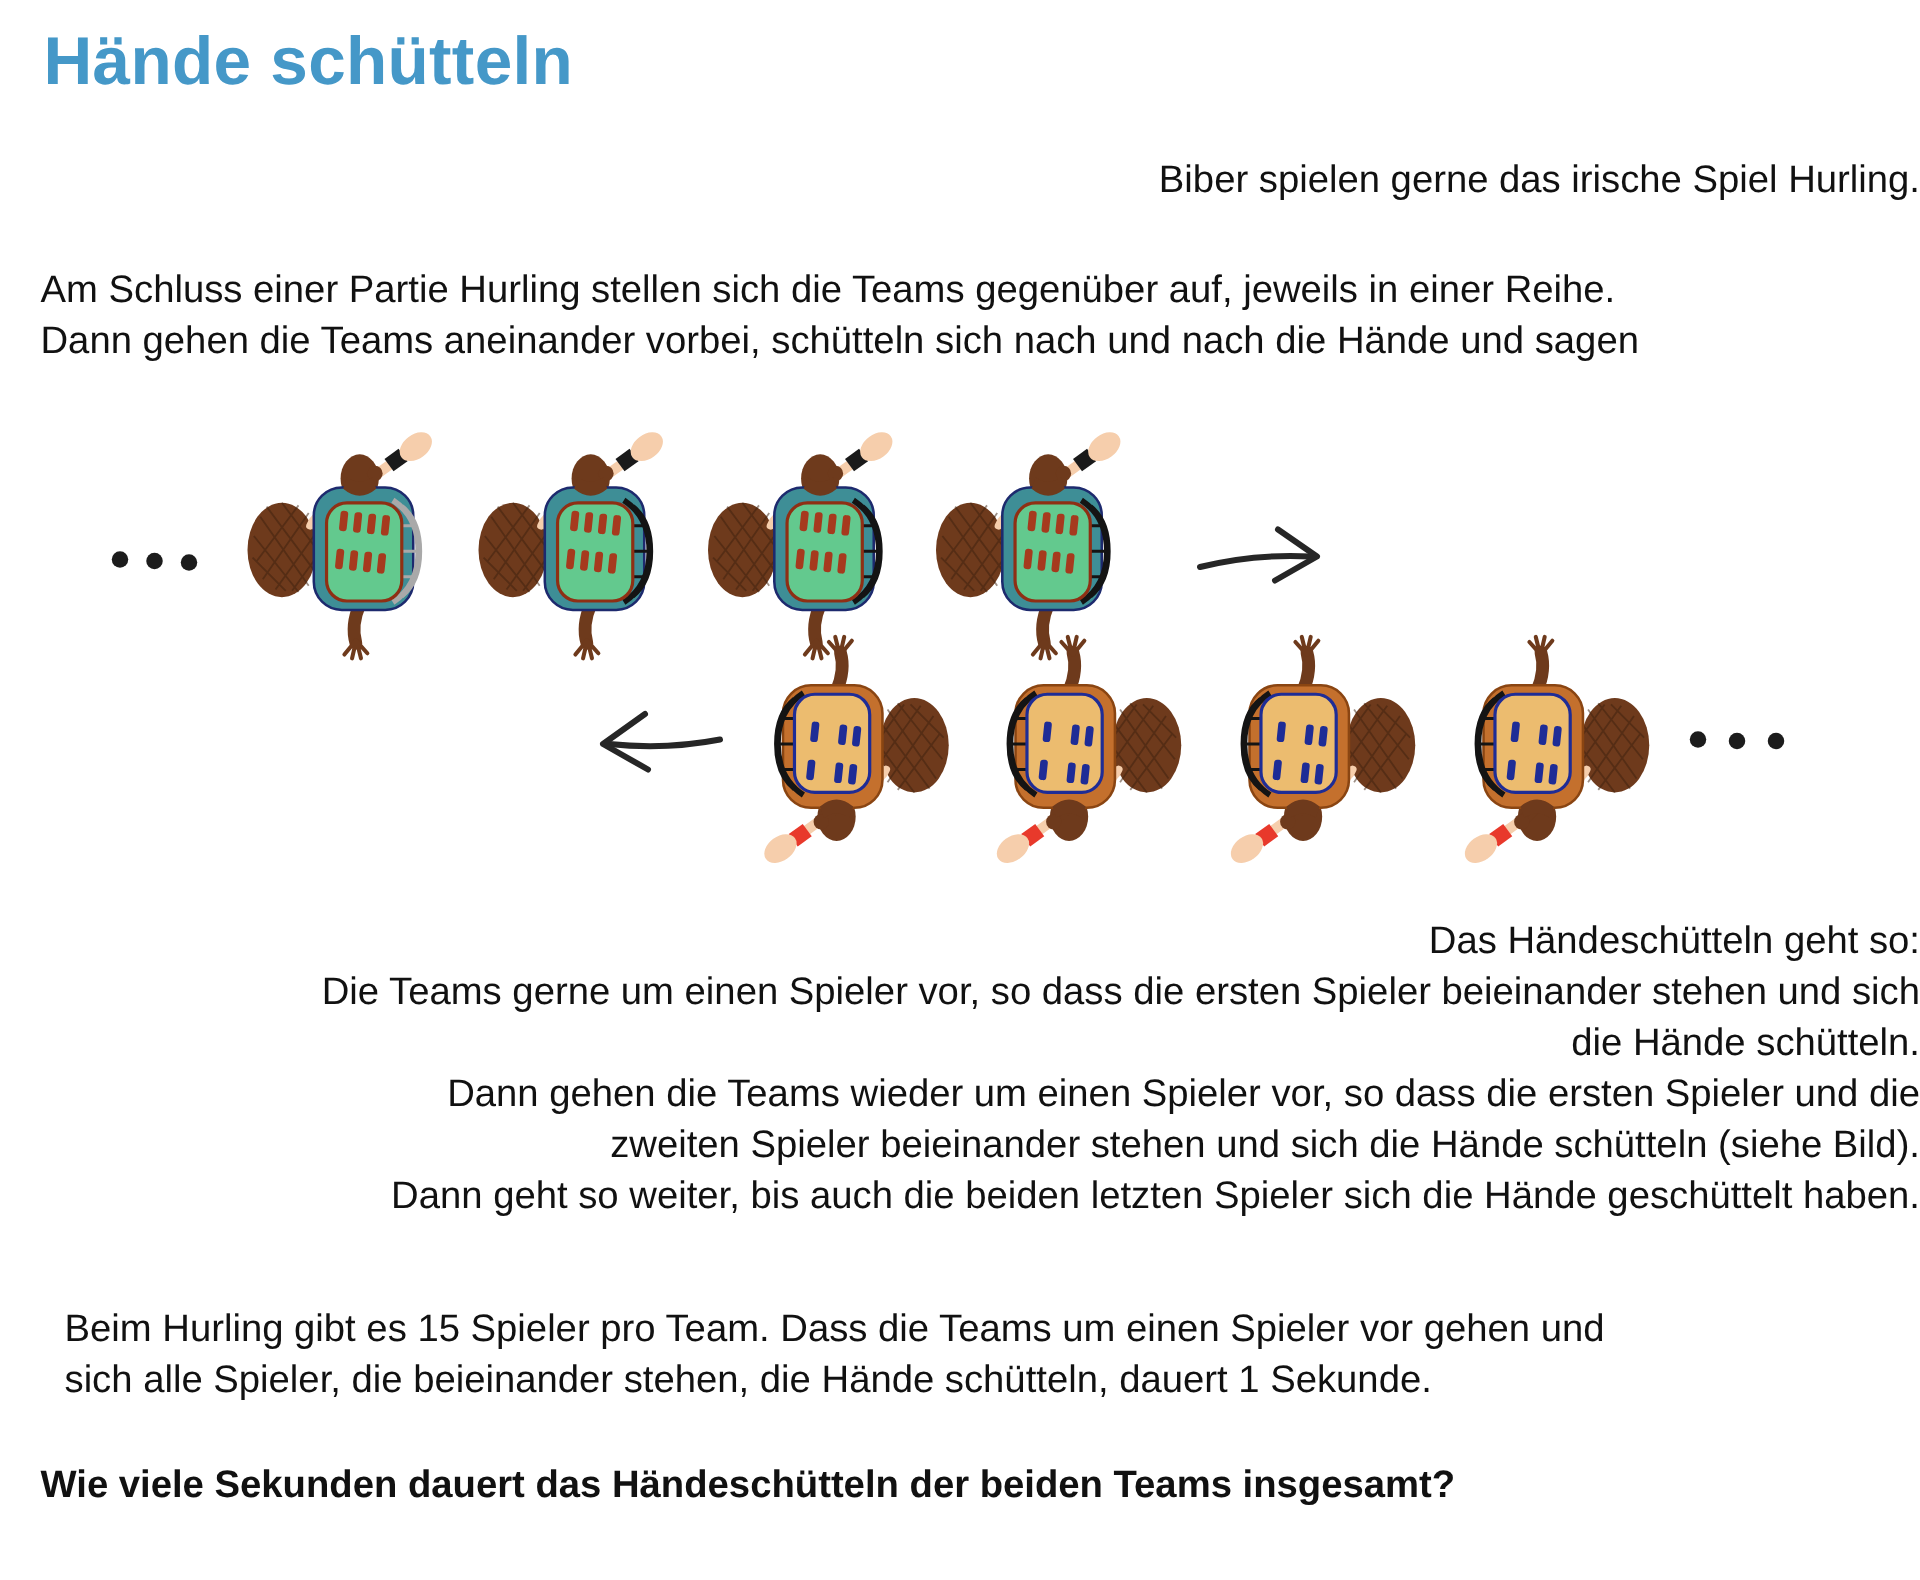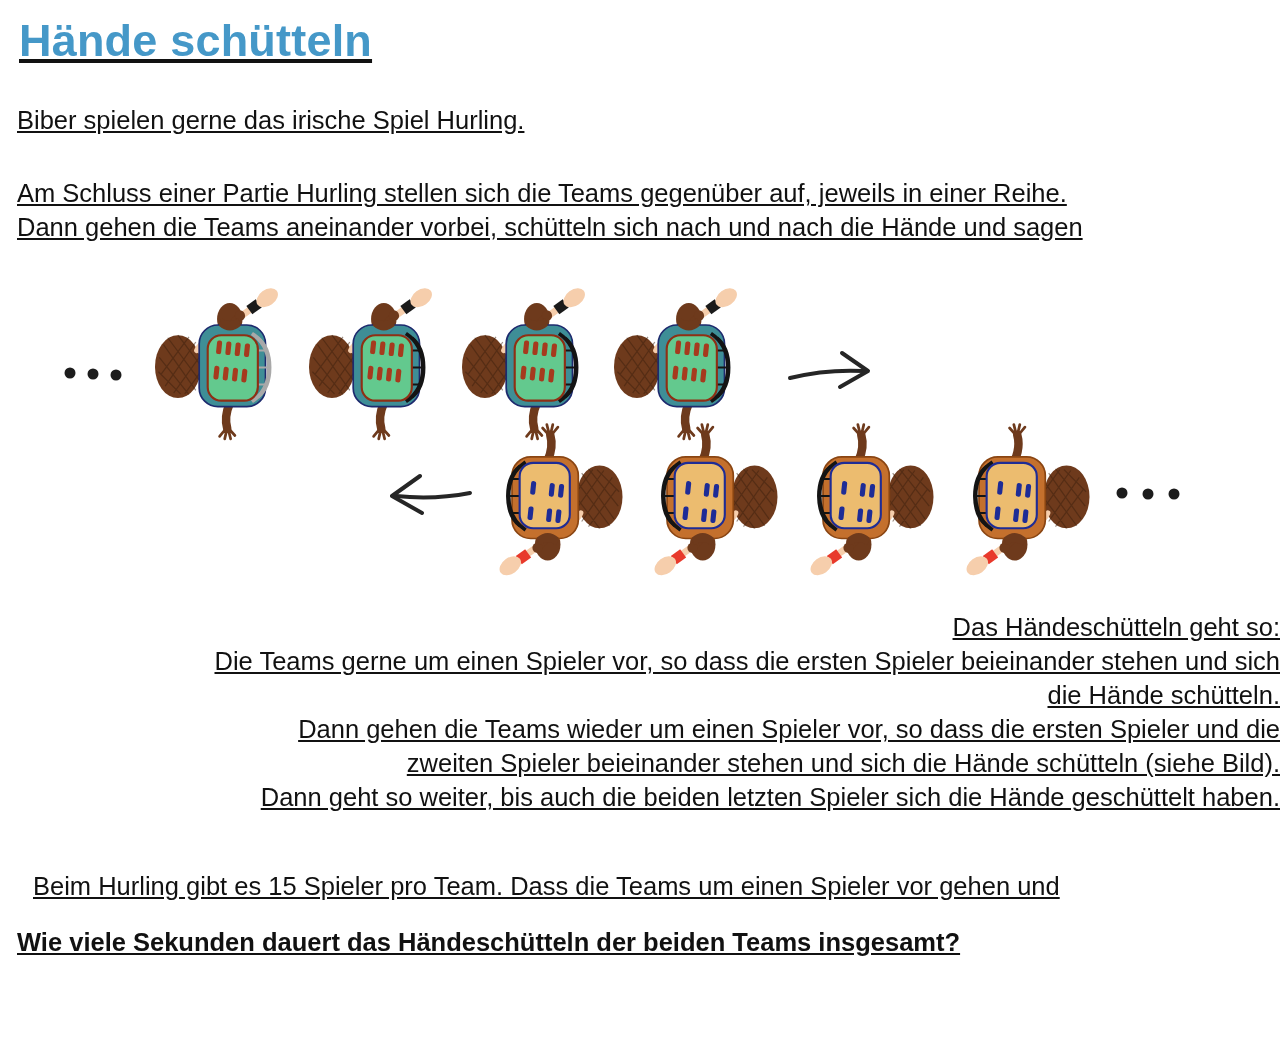--- a/index.html
+++ b/index.html
@@ -1,33 +1,33 @@
 <!DOCTYPE html>
 <html><head>
 <meta charset="utf-8">
 <style>
   html, body { margin: 0; padding: 0; background: #ffffff; }
   body {
     width: 1280px; height: 1053px; overflow: hidden;
     font-family: "Liberation Sans", sans-serif;
     color: #111111;
   }
-  .page { padding-left: 17px; text-decoration: underline; }
+  .page { padding-left: 27px; }
   .title {
     margin: 14px 0 0 2px;
     font-size: 45px; line-height: 54px; font-weight: 700;
     color: #4598C8; letter-spacing: 0.2px;
   }
   .para { font-size: 25.5px; line-height: 34px; font-weight: 400; }
   .para .line { white-space: nowrap; }
-  .p-intro     { margin-top: 35px; }
+  .p-intro     { margin-top: 35px; text-align: right; }
   .p-lineup    { margin-top: 39px; }
   .p-procedure { margin-top: 24px; text-align: right; }
   .p-params    { margin-top: 55px; margin-left: 16px; }
-  .p-question  { margin-top: 22px; font-weight: 700; font-size: 25.5px; line-height: 34px; white-space: nowrap; }
+  .p-question  { margin-top: 36px; font-weight: 700; font-size: 25.5px; line-height: 34px; white-space: nowrap; }
   .figure { display: block; margin: 42px 0 0 -17px; }
 
   
   .b-green {
     --fur:#6E3A1C; --furline:#3B1F0E;
     --jersey:#3E8E96; --jerseyStroke:#1D2A6E;
     --panel:#63C98E; --panelStroke:#8F2F14;
     --stripeA:#A63A1E; --stripeB:#A63A1E;
     --guard:#141414; --hurley:#F6CEAC; --band:#1A1A1A;
   }
@@ -149,17 +149,18 @@
     <div class="line">Das Händeschütteln geht so:</div>
     <div class="line">Die Teams gerne um einen Spieler vor, so dass die ersten Spieler beieinander stehen und sich</div>
     <div class="line">die Hände schütteln.</div>
     <div class="line">Dann gehen die Teams wieder um einen Spieler vor, so dass die ersten Spieler und die</div>
     <div class="line">zweiten Spieler beieinander stehen und sich die Hände schütteln (siehe Bild).</div>
     <div class="line">Dann geht so weiter, bis auch die beiden letzten Spieler sich die Hände geschüttelt haben.</div>
   </div>
 
   <div class="para p-params">
     <div class="line">Beim Hurling gibt es 15 Spieler pro Team. Dass die Teams um einen Spieler vor gehen und</div>
+    <div class="line">sich alle Spieler, die beieinander stehen, die Hände schütteln, dauert 1 Sekunde.</div>
   </div>
 
   <div class="p-question">Wie viele Sekunden dauert das Händeschütteln der beiden Teams insgesamt?</div>
 
 </div>
 
 </body></html>

